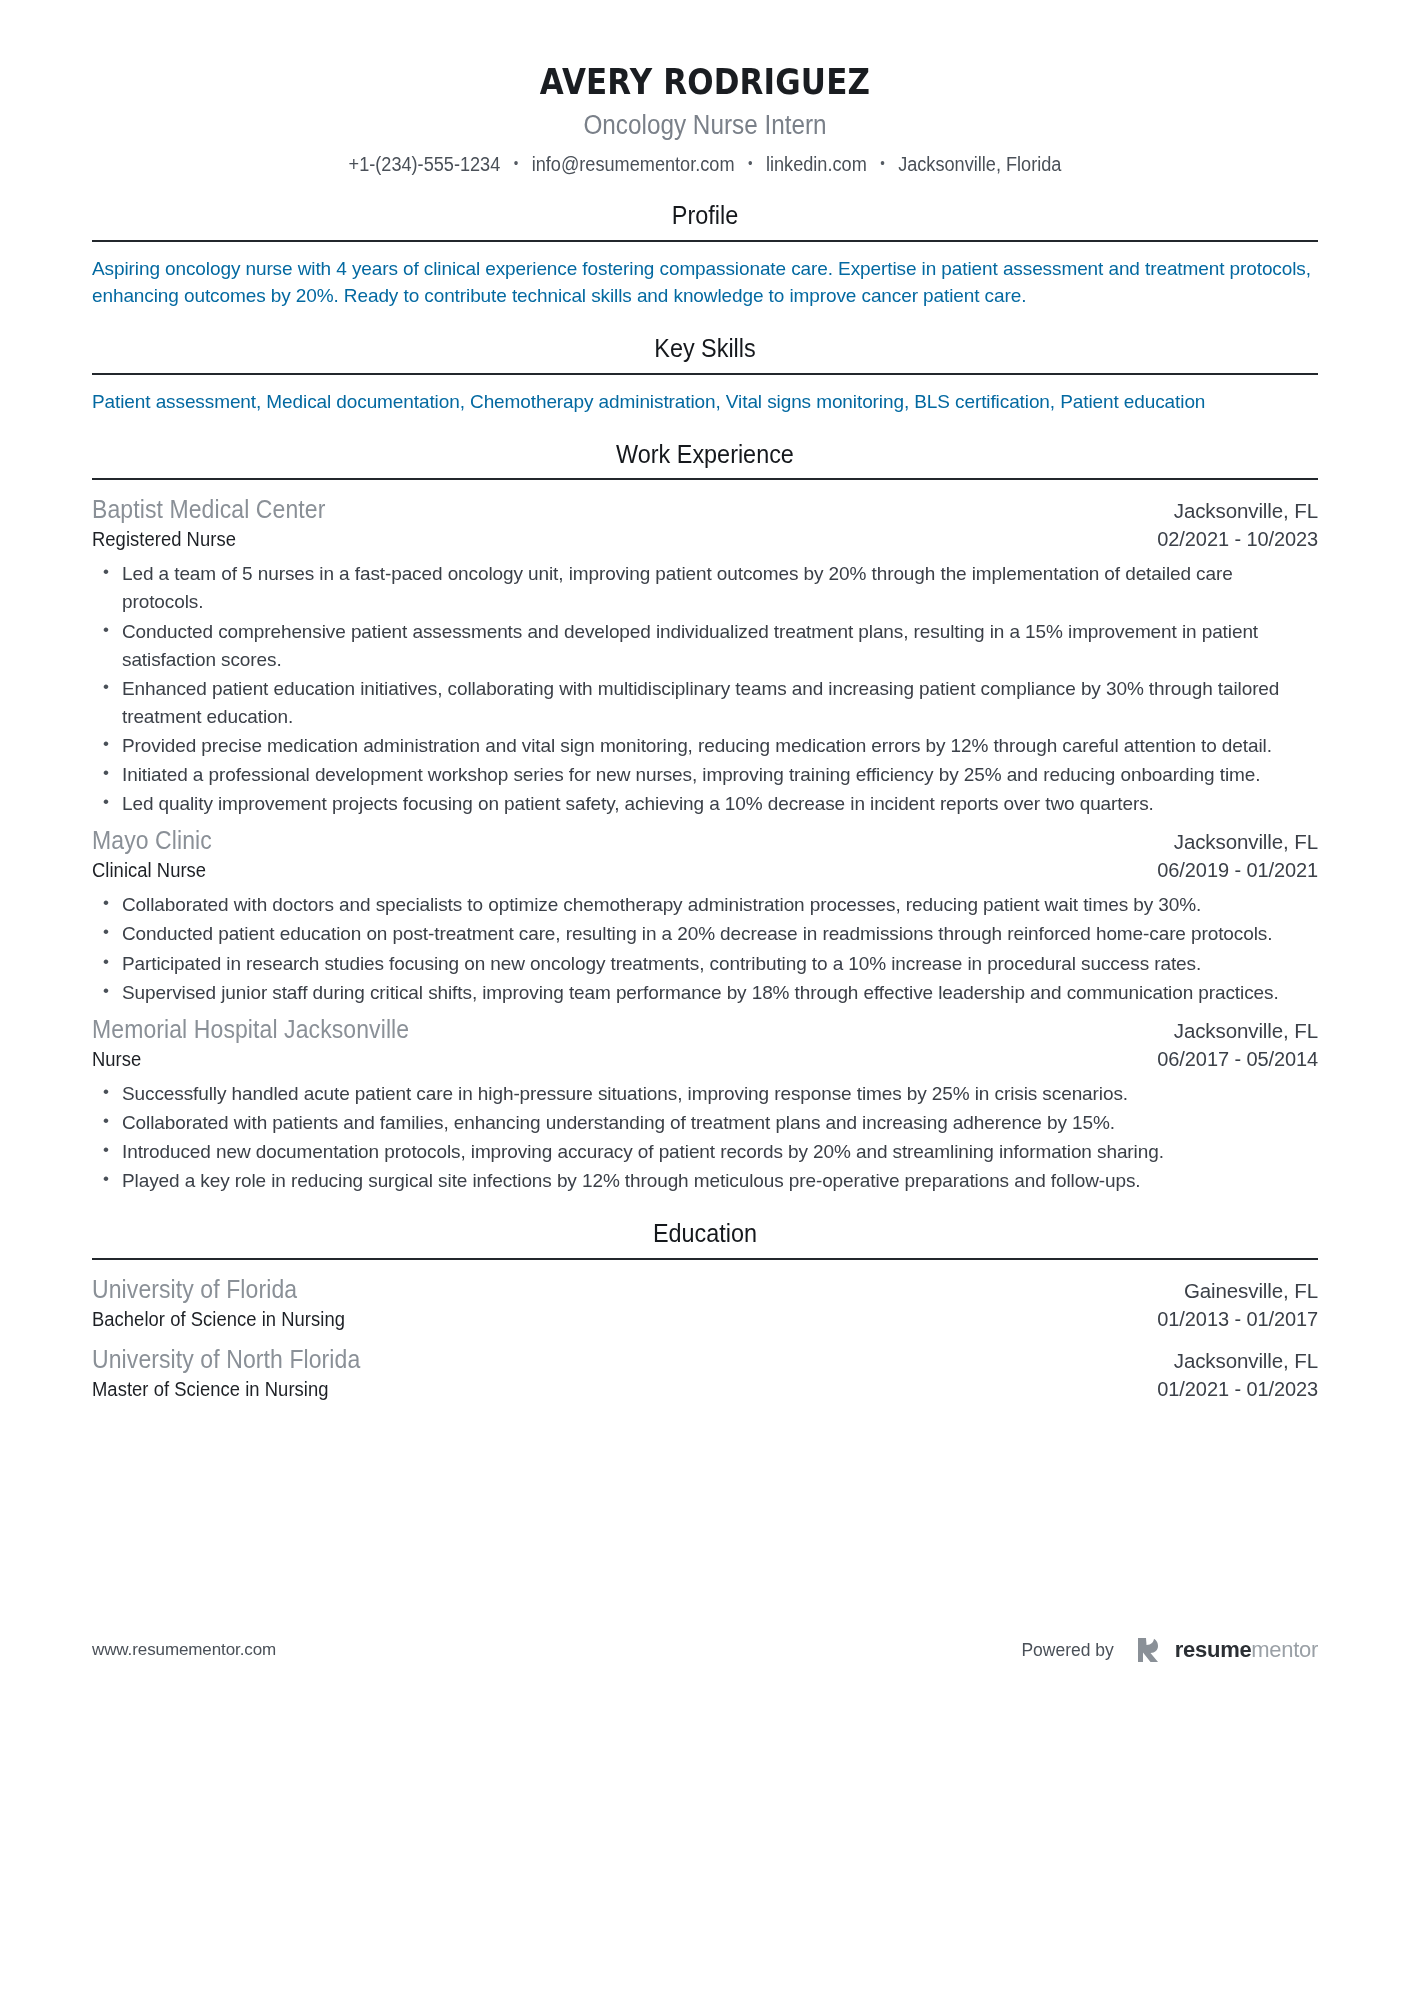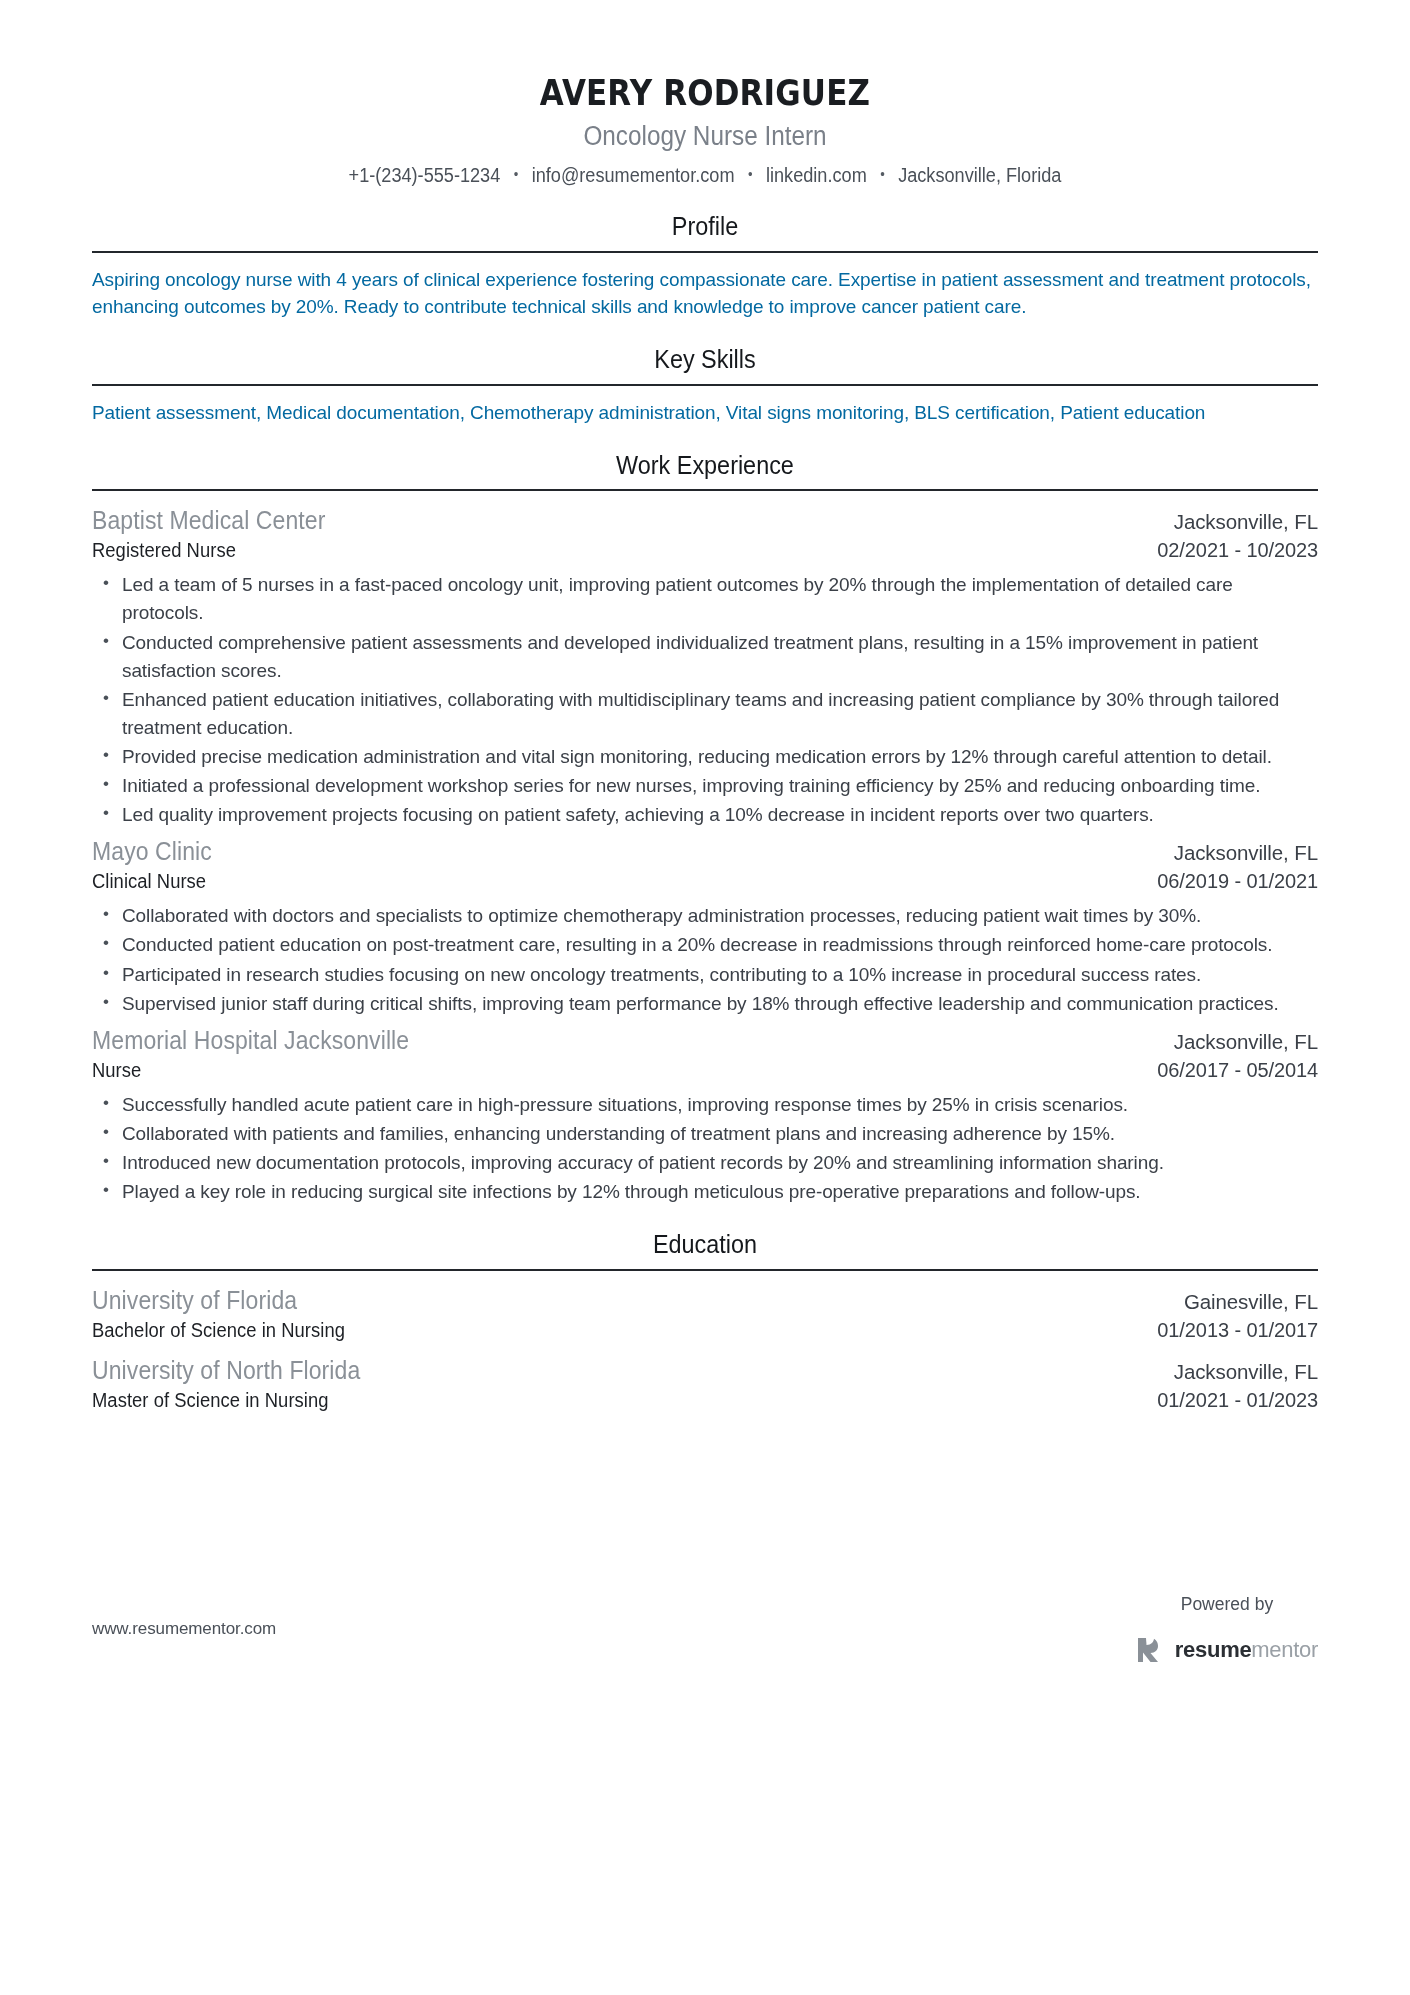--- a/index.html
+++ b/index.html
@@ -13,21 +13,21 @@
     height: 1995px;
     position: relative;
     font-family: "Liberation Sans", sans-serif;
     color: #2e3440;
   }
 
   .page {
     width: 1410px;
     height: 1735px;
     background: #ffffff;
-    padding: 15px 92px;
+    padding: 4px 92px;
     position: relative;
   }
 
   
   .resume-header {
     padding-top: 58px;
     text-align: center;
   }
 
   .full-name {
@@ -178,21 +178,20 @@
   .footer-url {
     font-size: 17px;
     color: #4a5058;
     letter-spacing: -0.1px;
   }
 
   .footer-right {
     display: flex;
     align-items: center;
     gap: 22px;
-    flex-direction: column;
   }
 
   .powered-by {
     font-size: 17.5px;
     color: #4a5058;
   }
 
   .brand {
     display: flex;
     align-items: center;

